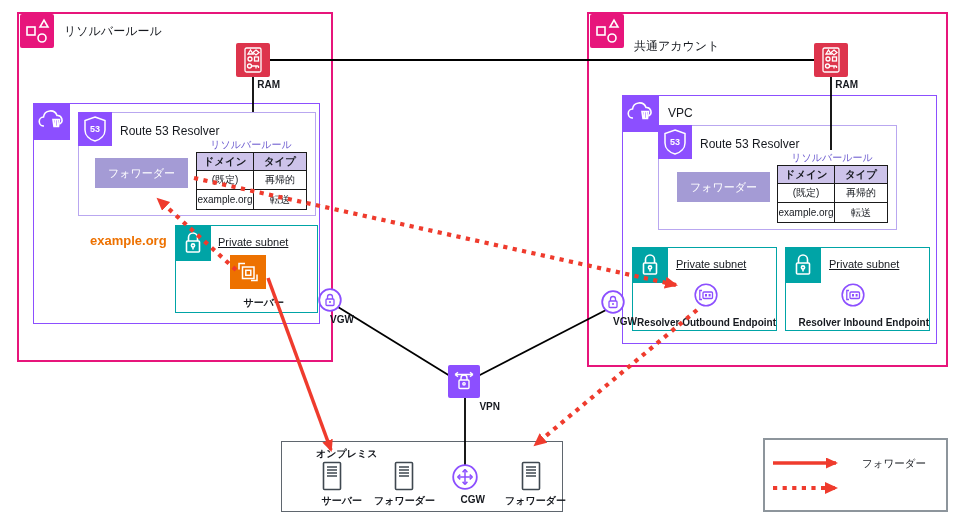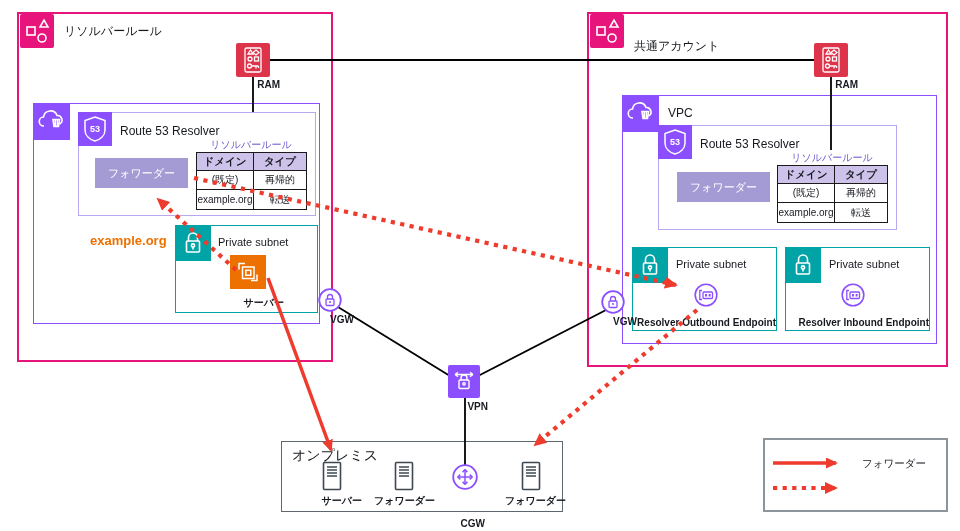--- a/index.html
+++ b/index.html
@@ -10,33 +10,33 @@
   .box{position:absolute;background:transparent;box-sizing:border-box;}
   .account-box{border:2px solid #E7157B;}
   .vpc-box{border:1.5px solid #8C4FFF;}
   .resolver-box{border:1.2px solid #B9A7F0;}
   .subnet-box{border:1.5px solid #00A4A6;}
   .onprem-box{border:1.6px solid #5f666e;background:#fff;}
   .legend-box{border:2px solid #8d959c;background:#fff;}
   .icon{position:absolute;z-index:4;line-height:0;}
   .title{position:absolute;z-index:4;font-size:12px;white-space:nowrap;}
   .small-label{position:absolute;z-index:4;font-size:10px;text-align:right;white-space:nowrap;font-weight:bold;}
-  .subnet-title{position:absolute;z-index:4;font-size:11px;white-space:nowrap;}
+  .subnet-title{position:absolute;z-index:4;font-size:11px;white-space:nowrap;text-decoration:underline;}
   .rules-label{position:absolute;z-index:4;font-size:10px;color:#6b5acf;text-align:center;width:110px;white-space:nowrap;}
   .forwarder-btn{position:absolute;z-index:4;width:93px;height:30px;background:#a49bd5;color:#fff;
     font-size:11px;display:flex;align-items:center;justify-content:center;white-space:nowrap;}
   .rtable{position:absolute;z-index:3;display:grid;grid-template-columns:57px 52px;background:#b91c1c;
     border:1px solid #1a1a1a;text-align:right;}
   .rtable .cell{box-sizing:border-box;border-right:1px solid #1a1a1a;border-bottom:1px solid #1a1a1a;
     display:flex;align-items:center;justify-content:center;font-size:10px;height:19px;background:#fff;white-space:nowrap;}
   .rtable .cell:nth-child(2n){border-right:none;font-family:Liberation Serif, serif;}
   .rtable .cell.last{border-bottom:none;}
   .rtable .th{background:#cdc3ea;font-weight:bold;font-size:10.5px;height:18px;}
   .domain-note{position:absolute;z-index:4;font-size:13px;font-weight:bold;color:#ED7100;white-space:nowrap;}
-  .onprem-title{position:absolute;z-index:4;font-size:14px;font-weight:normal;white-space:nowrap;}
+  .onprem-title{position:absolute;z-index:4;font-size:10px;font-weight:bold;white-space:nowrap;margin-left:24px;}
   .legend-text{position:absolute;z-index:4;font-size:10.5px;white-space:nowrap;}
   svg.layer{position:absolute;left:0;top:0;width:960px;height:531px;pointer-events:none;}
   #black-lines{z-index:1;}
   #red-lines{z-index:6;}
 </style>
 </head>
 <body>
 
 <div id="canvas">
 
@@ -292,21 +292,21 @@
     <svg width="32" height="33" viewBox="0 0 32 33">
         <rect width="32" height="33" rx="2" fill="#8C4FFF"></rect>
       <g stroke="#fff" stroke-width="1.4" fill="none">
         <path d="M7 9.5 H25 M7 9.5 l3 -2.2 M7 9.5 l3 2.2 M25 9.5 l-3 -2.2 M25 9.5 l-3 2.2"></path>
         <rect x="11" y="15" width="10" height="8.5" rx="1"></rect>
           <path d="M13 15 V13 a3 3 0 0 1 6 0 V15"></path>
         <circle cx="16" cy="18.8" r="1.2"></circle>
       </g>
       </svg>
   </div>
-  <div class="small-label" style="left:440px;top:401px;width:48px;">VPN</div>
+  <div class="small-label" style="left:452px;top:401px;width:48px;">VPN</div>
 
   <div class="onprem-title" style="left:292px;top:447px;">オンプレミス</div>
 
   <div class="icon" style="left:322px;top:461px;">
     <svg width="20" height="30" viewBox="0 0 20 30">
         <rect x="1.5" y="1.5" width="17" height="27" rx="1" fill="#fff" stroke="#3f4850" stroke-width="1.6"></rect>
       <g stroke="#3f4850" stroke-width="1.4">
           <path d="M5 6 H15 M5 9 H15 M5 12 H15 M5 15 H15"></path>
         </g>
       </svg>
@@ -326,21 +326,21 @@
   <div class="icon" style="left:452px;top:464px;">
     <svg width="26" height="26" viewBox="0 0 26 26">
         <circle cx="13" cy="13" r="11.8" fill="#fff" stroke="#8C4FFF" stroke-width="1.8"></circle>
       <g stroke="#8C4FFF" stroke-width="1.5" fill="none">
         <path d="M13 6 V20 M6 13 H20"></path>
         <path d="M13 5.5 l-2.4 2.8 M13 5.5 l2.4 2.8 M13 20.5 l-2.4 -2.8 M13 20.5 l2.4 -2.8"></path>
         <path d="M5.5 13 l2.8 -2.4 M5.5 13 l2.8 2.4 M20.5 13 l-2.8 -2.4 M20.5 13 l-2.8 2.4"></path>
       </g>
       </svg>
   </div>
-  <div class="small-label" style="left:445px;top:518px;width:40px;">CGW</div>
+  <div class="small-label" style="left:445px;top:494px;width:40px;">CGW</div>
 
   <div class="icon" style="left:521px;top:461px;">
     <svg width="20" height="30" viewBox="0 0 20 30">
         <rect x="1.5" y="1.5" width="17" height="27" rx="1" fill="#fff" stroke="#3f4850" stroke-width="1.6"></rect>
       <g stroke="#3f4850" stroke-width="1.4">
           <path d="M5 6 H15 M5 9 H15 M5 12 H15 M5 15 H15"></path>
         </g>
       </svg>
   </div>
   <div class="small-label" style="left:496px;top:494px;width:70px;">フォワーダー</div>

